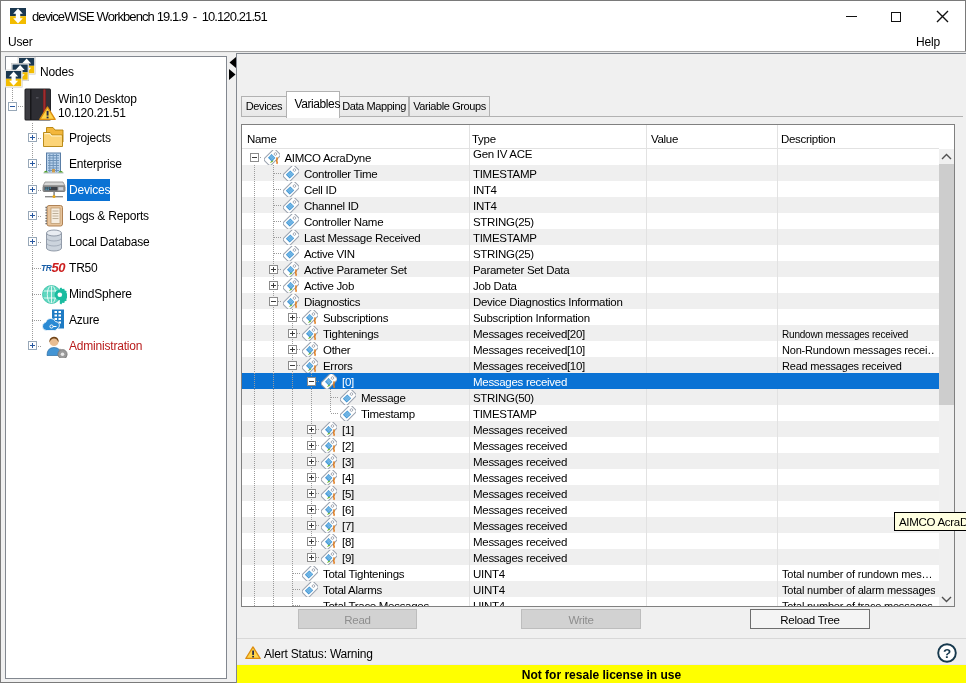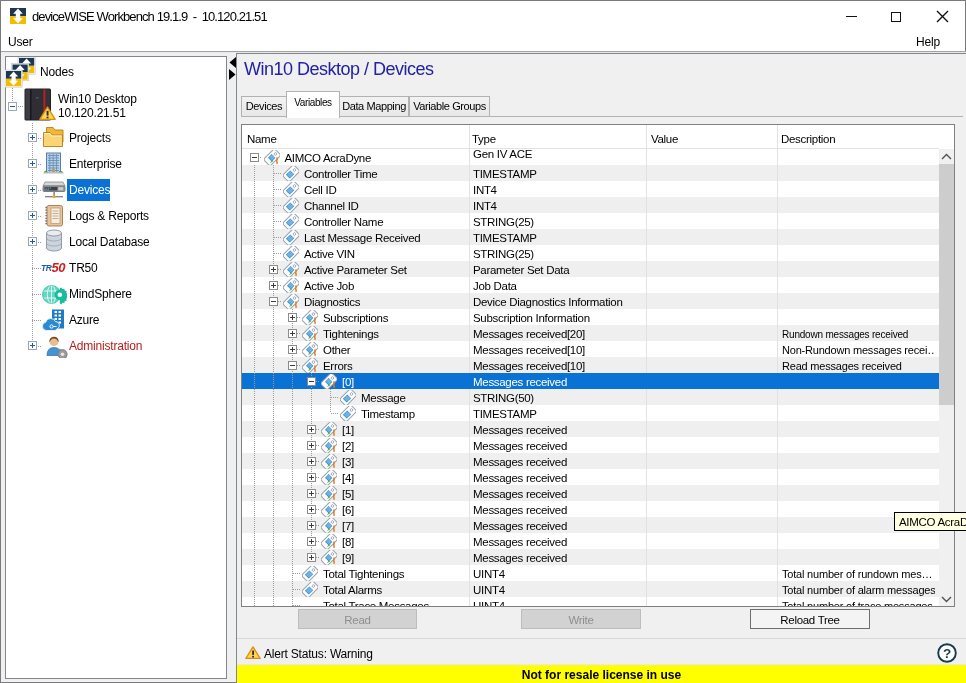--- a/index.html
+++ b/index.html
@@ -212,30 +212,29 @@
 <div class="abs tr12" style="left:68px;top:234px;color:#000">Local Database</div>
 <div class="abs tr12" style="left:68px;top:260px;color:#000">TR50</div>
 <div class="abs tr12" style="left:68px;top:286px;color:#000">MindSphere</div>
 <div class="abs tr12" style="left:68px;top:312px;color:#000">Azure</div>
 <div class="abs tr12" style="left:68px;top:338px;color:#b91c1c">Administration</div>
 <svg class="abs" style="left:228px;top:56px" width="7" height="24">
       <path d="M7 0 L7 11 L0.5 5.5 Z" fill="#000"></path>
       <path d="M0 12 L6.5 17.5 L0 23 Z" fill="#000"></path>
     </svg>
 <div class="abs" style="left:235px;top:52px;width:730px;height:631px;background:#f0f0f0;border-left:1px solid #82878f;border-top:1px solid #82878f"></div>
-<div class="abs" style="left:243px;top:58px;font-size:18px;color:#2222a2;letter-spacing:-0.5px;white-space:nowrap">Win10 Desktop / Devices</div>
 <div class="abs" style="left:240px;top:115px;width:722px;height:1px;background:#b2b2b2"></div>
 <div class="abs" style="left:240px;top:95px;width:46px;height:20px;background:linear-gradient(#f2f2f2,#e8e8e8);border:1px solid #b2b2b2;border-bottom:none"></div>
 <div class="abs" style="left:240px;top:99px;width:46px;text-align:center;font-size:11px;letter-spacing:-0.4px;white-space:nowrap">Devices</div>
 <div class="abs" style="left:338px;top:95px;width:70px;height:20px;background:linear-gradient(#f2f2f2,#e8e8e8);border:1px solid #b2b2b2;border-bottom:none"></div>
 <div class="abs" style="left:338px;top:99px;width:70px;text-align:center;font-size:11px;letter-spacing:-0.4px;white-space:nowrap">Data Mapping</div>
 <div class="abs" style="left:408px;top:95px;width:81px;height:20px;background:linear-gradient(#f2f2f2,#e8e8e8);border:1px solid #b2b2b2;border-bottom:none"></div>
 <div class="abs" style="left:408px;top:99px;width:81px;text-align:center;font-size:11px;letter-spacing:-0.4px;white-space:nowrap">Variable Groups</div>
 <div class="abs" style="left:285px;top:90px;width:54px;height:27px;background:#fff;border:1px solid #b2b2b2;border-bottom:none"></div>
-<div class="abs" style="left:285px;top:96px;width:54px;text-align:center;font-size:10px;letter-spacing:-0.4px">Variables</div>
+<div class="abs" style="left:285px;top:96px;width:54px;text-align:right;font-size:12px;letter-spacing:-0.4px">Variables</div>
 <div class="abs" style="left:240px;top:123px;width:714px;height:483px;background:#fff;border:1px solid #808080"></div>
 <div class="abs" style="left:241px;top:164px;width:697px;height:16px;background:#efefef"></div>
 <div class="abs" style="left:241px;top:196px;width:697px;height:16px;background:#efefef"></div>
 <div class="abs" style="left:241px;top:228px;width:697px;height:16px;background:#efefef"></div>
 <div class="abs" style="left:241px;top:260px;width:697px;height:16px;background:#efefef"></div>
 <div class="abs" style="left:241px;top:292px;width:697px;height:16px;background:#efefef"></div>
 <div class="abs" style="left:241px;top:324px;width:697px;height:16px;background:#efefef"></div>
 <div class="abs" style="left:241px;top:356px;width:697px;height:16px;background:#efefef"></div>
 <div class="abs" style="left:241px;top:372px;width:697px;height:16px;background:#0a72d4"></div>
 <div class="abs" style="left:241px;top:388px;width:697px;height:16px;background:#efefef"></div>

